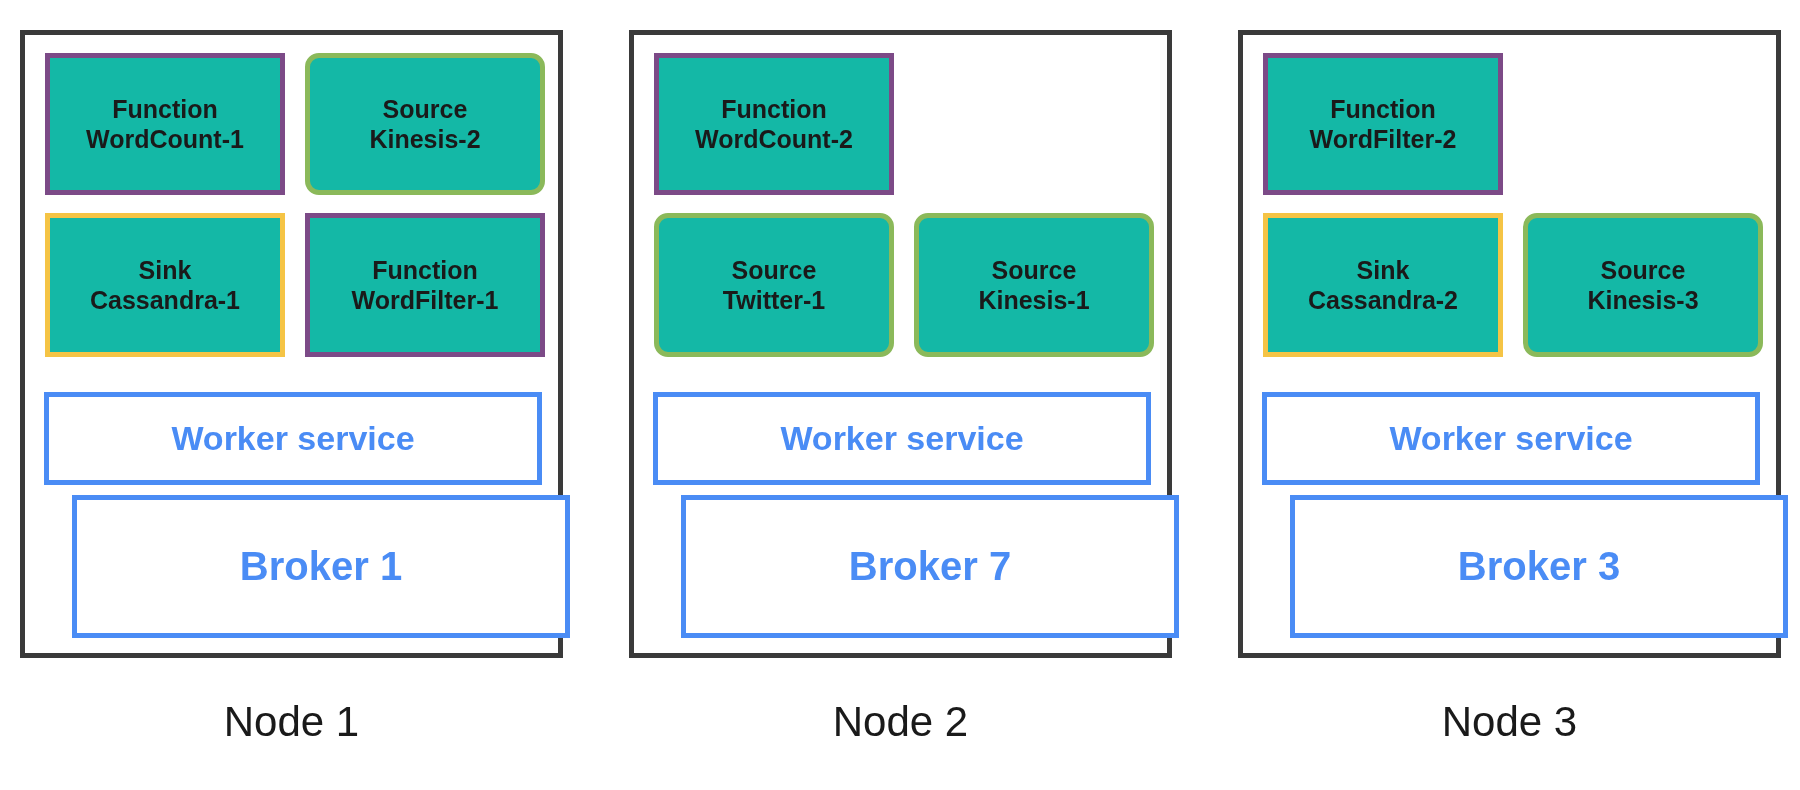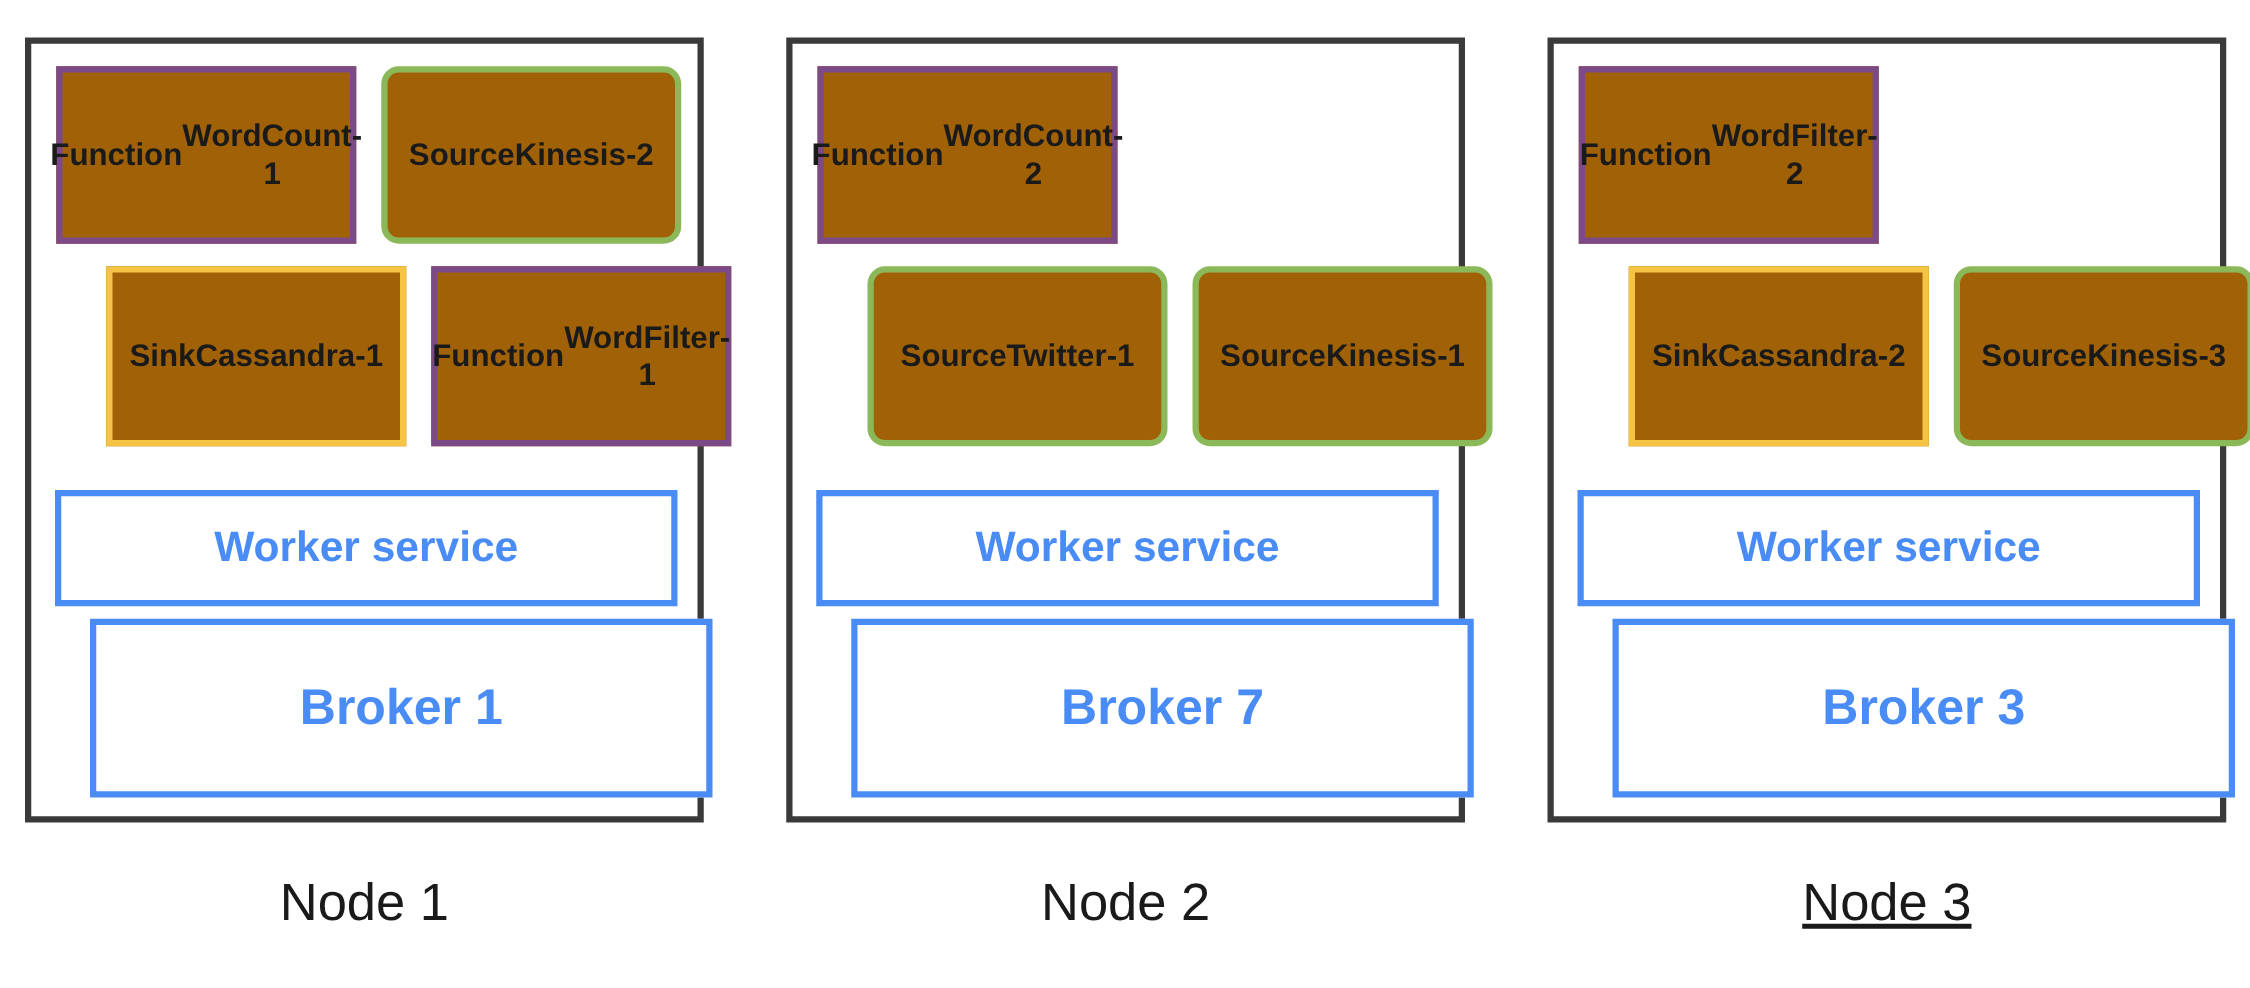--- a/index.html
+++ b/index.html
@@ -16,33 +16,33 @@
     border: 5px solid var(--node_border, #3a3a3a);
     background: #ffffff;
   }
   .node.n1 { left: 20px; }
   .node.n2 { left: 629px; }
   .node.n3 { left: 1238px; }
 
   .comp {
     position: absolute;
     border: 5px solid #888;
-    background: #a16207;
+    background: #14b8a6;
     display: flex;
-    flex-direction: row;
+    flex-direction: column;
     justify-content: center;
     align-items: center;
     text-align: center;
     font-weight: bold;
     font-size: 25px;
     line-height: 30px;
     color: var(--text_dark, #1a1a1a);
   }
   .comp.r1 { top: 18px;  height: 142px; }
-  .comp.r2 { top: 178px; height: 144px; margin-left: 40px; }
+  .comp.r2 { top: 178px; height: 144px; }
   .comp.c1 { left: 20px;  width: 240px; }
   .comp.c2 { left: 280px; width: 240px; }
 
   .comp.function { border-color: var(--function, #7C4A87); }
   .comp.source   { border-color: var(--source,   #8BB95A); border-radius: 14px; }
   .comp.sink     { border-color: var(--sink,     #F5C445); }
 
   .infra {
     position: absolute;
     left: 19px;
@@ -63,21 +63,21 @@
     position: absolute;
     top: 698px;
     width: 543px;
     text-align: center;
     font-size: 42px;
     font-weight: normal;
     color: var(--text_dark, #1a1a1a);
   }
   .node-label.n1 { left: 20px; }
   .node-label.n2 { left: 629px; }
-  .node-label.n3 { left: 1238px; text-decoration: underline; }
+  .node-label.n3 { left: 1238px; }
 </style>
 </head>
 <body>
 
 <div class="canvas">
 
   <div class="node n1">
     <div class="comp function r1 c1">
       <span>Function</span>
       <span>WordCount-1</span>

